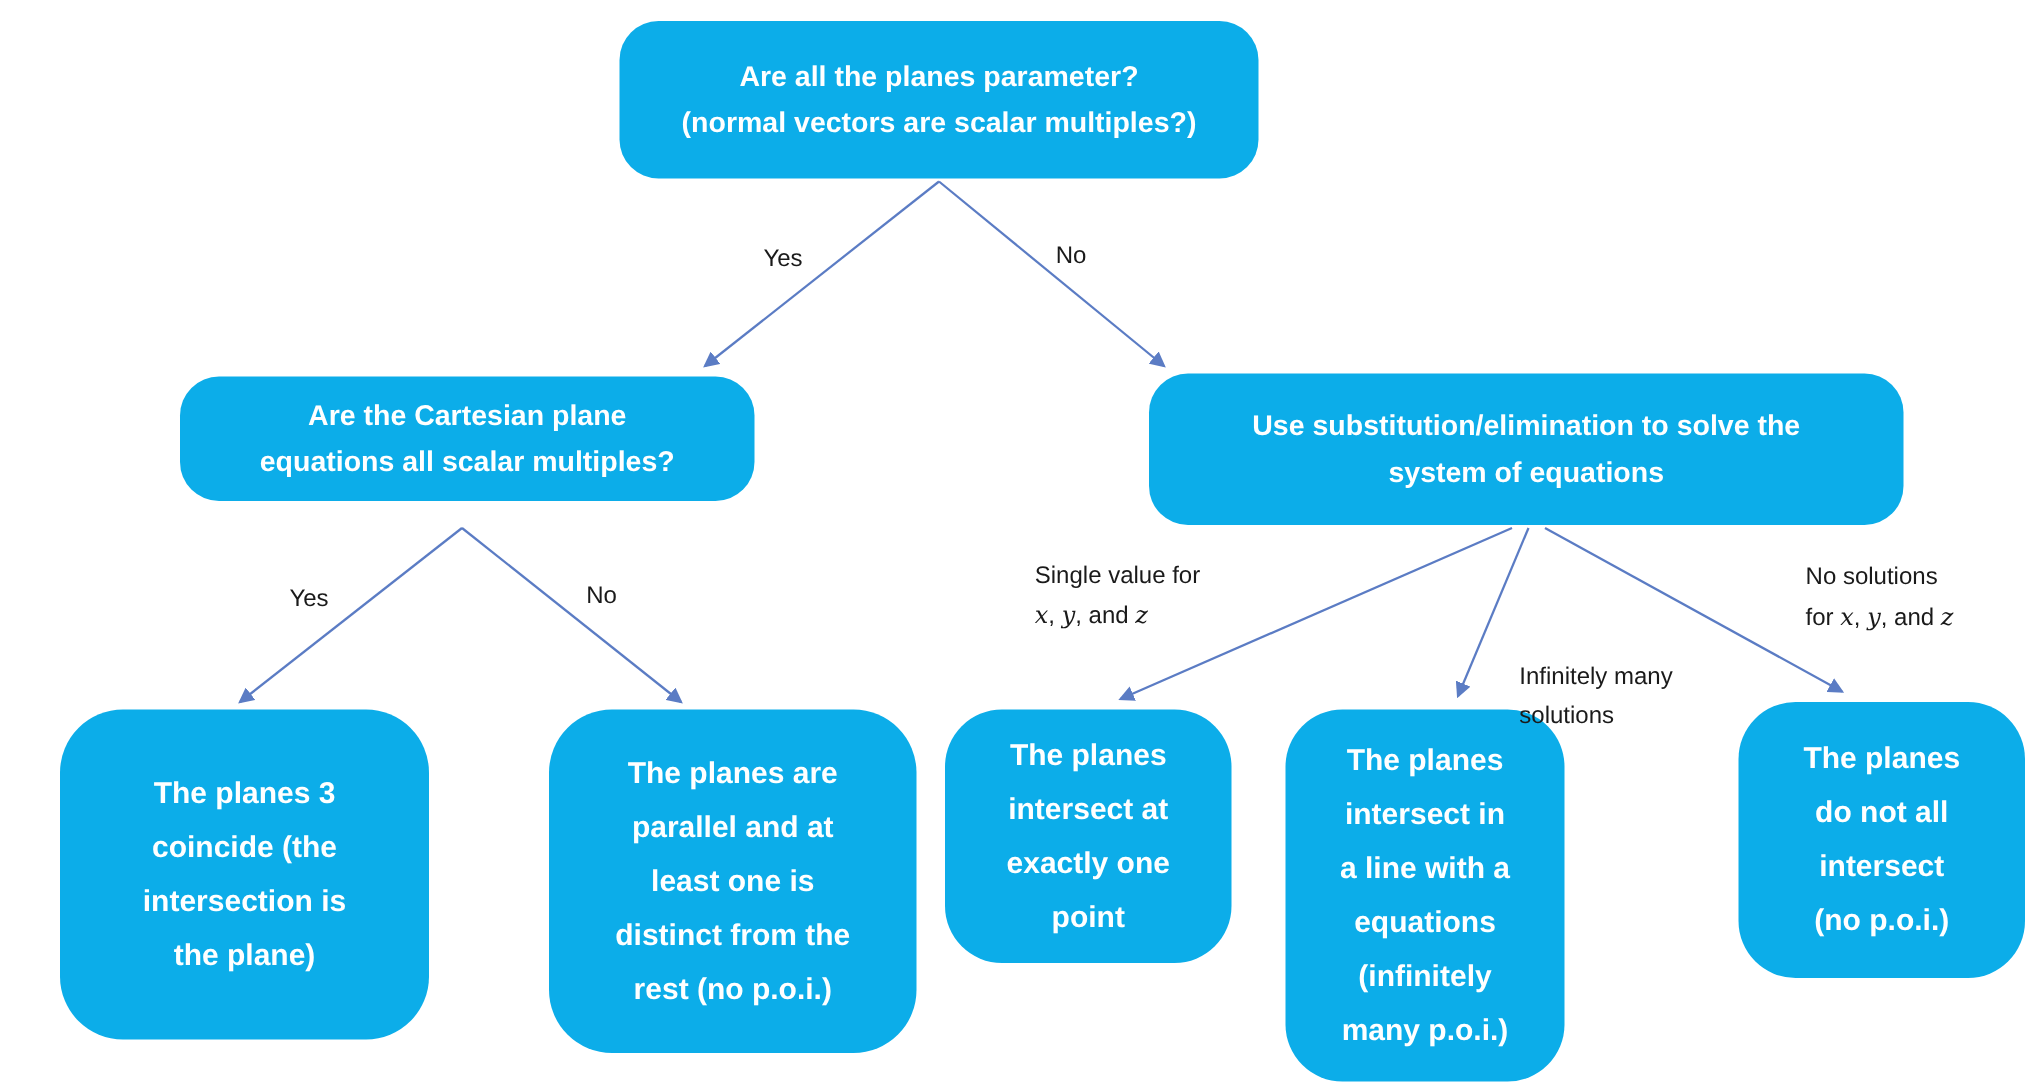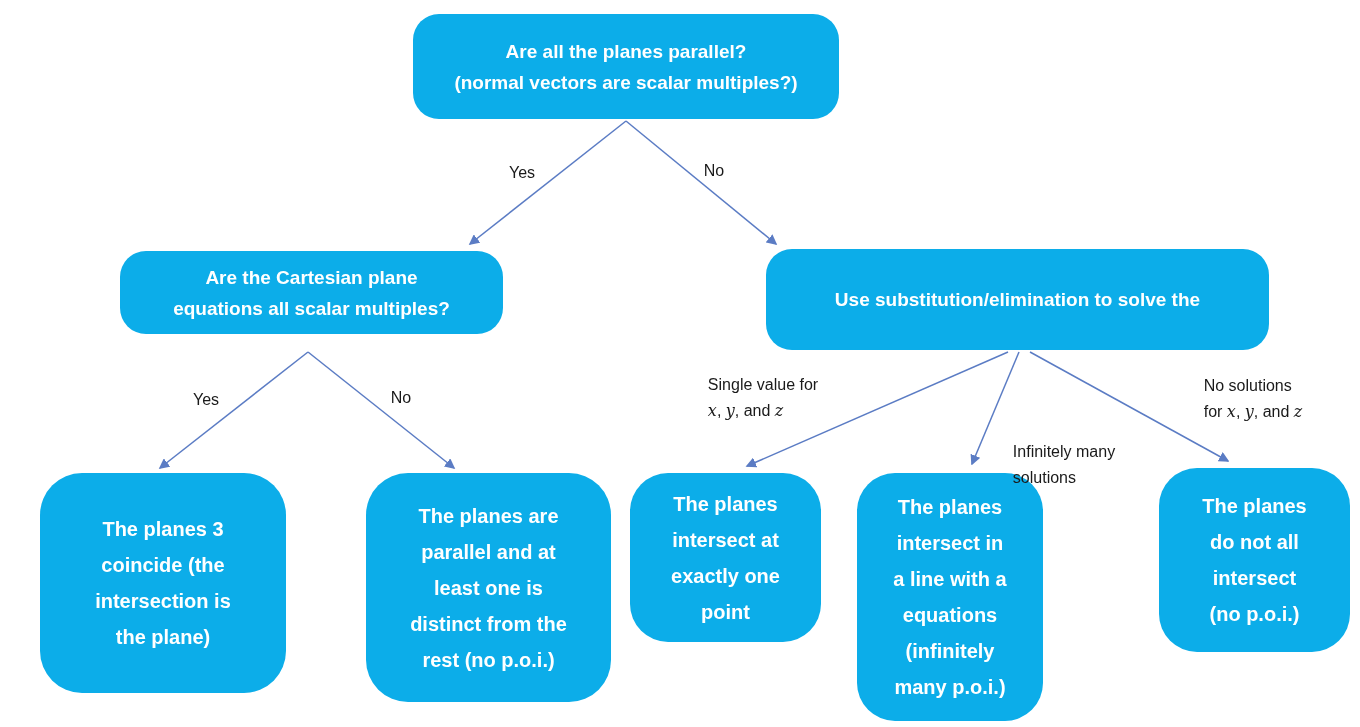--- a/index.html
+++ b/index.html
@@ -67,31 +67,32 @@
     <line x1="626" y1="121" x2="470" y2="244" marker-end="url(#ah)"></line>
     <line x1="626" y1="121" x2="776" y2="244" marker-end="url(#ah)"></line>
     <line x1="308" y1="352" x2="160" y2="468" marker-end="url(#ah)"></line>
     <line x1="308" y1="352" x2="454" y2="468" marker-end="url(#ah)"></line>
     <line x1="1008" y1="352" x2="747" y2="466" marker-end="url(#ah)"></line>
     <line x1="1019" y1="352" x2="972" y2="464" marker-end="url(#ah)"></line>
     <line x1="1030" y1="352" x2="1228" y2="461" marker-end="url(#ah)"></line>
   </svg>
 
   <div class="node lvl12" style="left:413px; top:14px; width:426px; height:105px; border-radius:26px; padding:0 16px;">
-      <div>Are all the planes parallel?</div>
+      <div>Are all the planes parameter?</div>
       <div>(normal vectors are scalar multiples?)</div>
     </div>
 
   <div class="node lvl12" style="left:120px; top:251px; width:383px; height:83px; border-radius:26px; padding:0 20px;">
       <div>Are the Cartesian plane</div>
       <div>equations all scalar multiples?</div>
     </div>
 
   <div class="node lvl12" style="left:766px; top:249px; width:503px; height:101px; border-radius:26px; padding:0 0;">
       <div>Use substitution/elimination to solve the</div>
+      <div>system of equations</div>
     </div>
 
   <div class="node" style="left:40px; top:473px; width:246px; height:220px; border-radius:42px; padding:0 24px;">
       <div>The planes 3</div>
       <div>coincide (the</div>
       <div>intersection is</div>
       <div>the plane)</div>
     </div>
 
   <div class="node" style="left:318px; top:473px; width:245px; height:229px; border-radius:42px; padding:0 24px;margin-left:48px;">
@@ -126,21 +127,21 @@
     </div>
 
   <div class="edge-label" style="left:522px; top:173px;">Yes</div>
 
   <div class="edge-label" style="left:714px; top:171px;">No</div>
 
   <div class="edge-label" style="left:206px; top:400px;">Yes</div>
 
   <div class="edge-label" style="left:401px; top:398px;">No</div>
 
-  <div class="edge-label" style="left:763px; top:398px;">
+  <div class="edge-label" style="left:745px; top:398px;">
     <div>Single value for</div>
     <div><span class="math">x</span><span>, </span><span class="math">y</span><span>, and </span><span class="math">z</span></div>
   </div>
 
   <div class="edge-label" style="left:1064px; top:465px;">
     <div>Infinitely many</div>
     <div>solutions</div>
   </div>
 
   <div class="edge-label" style="left:1253px; top:399px;">

